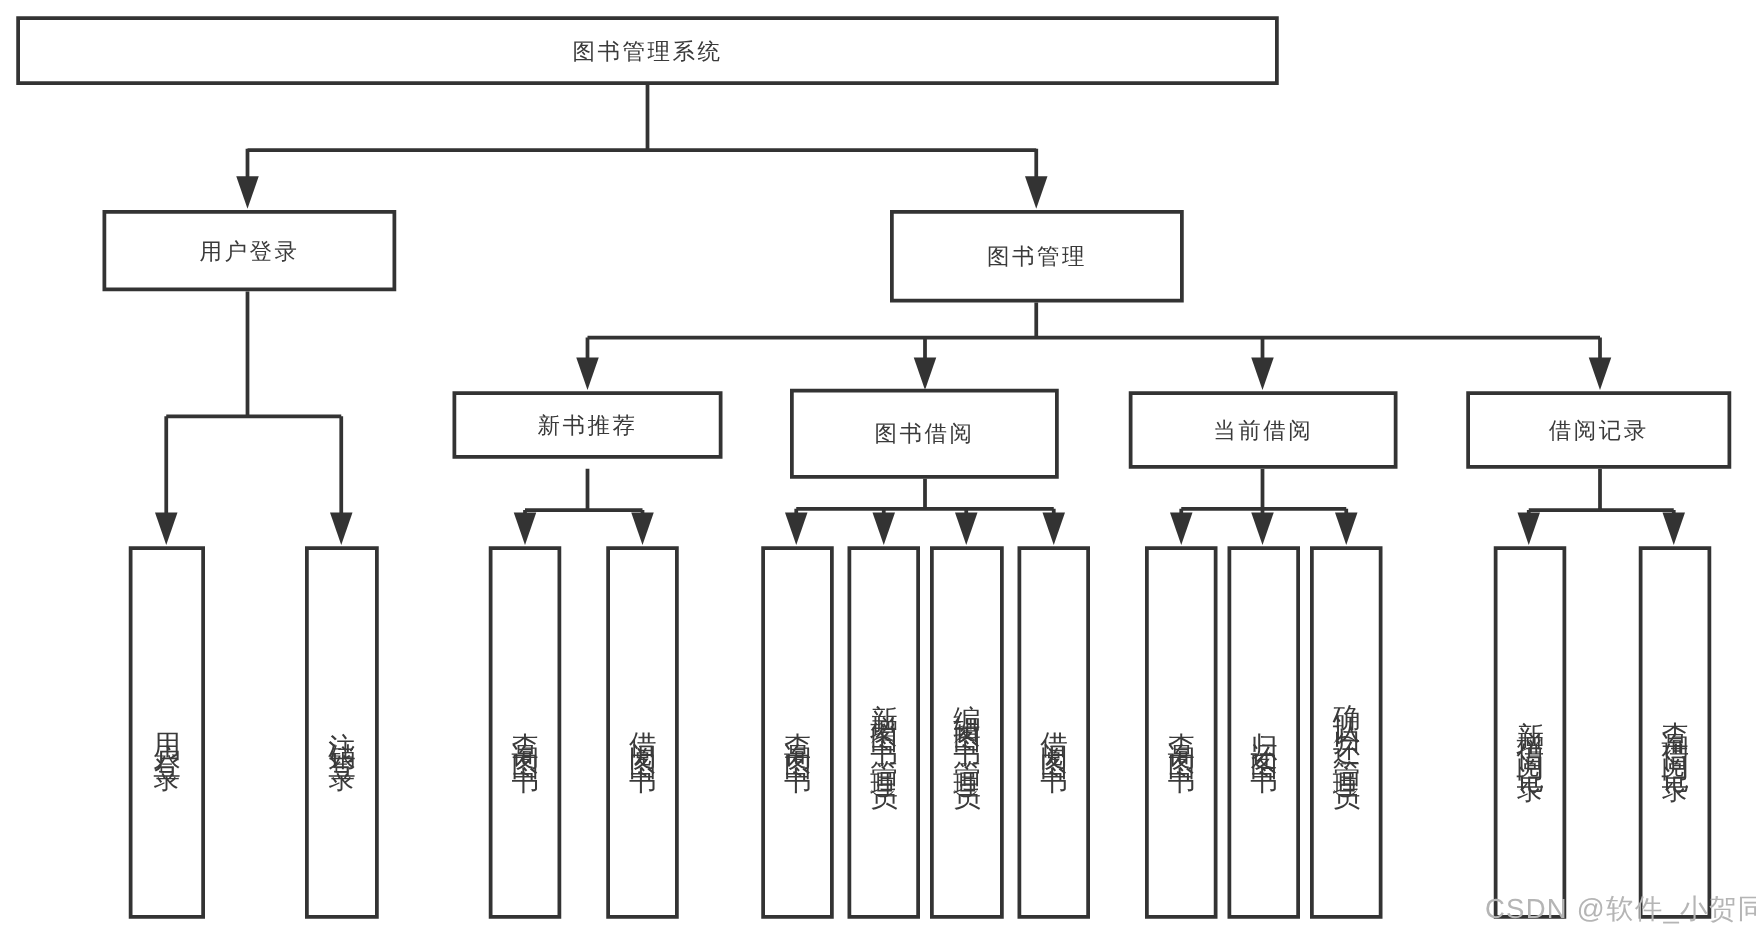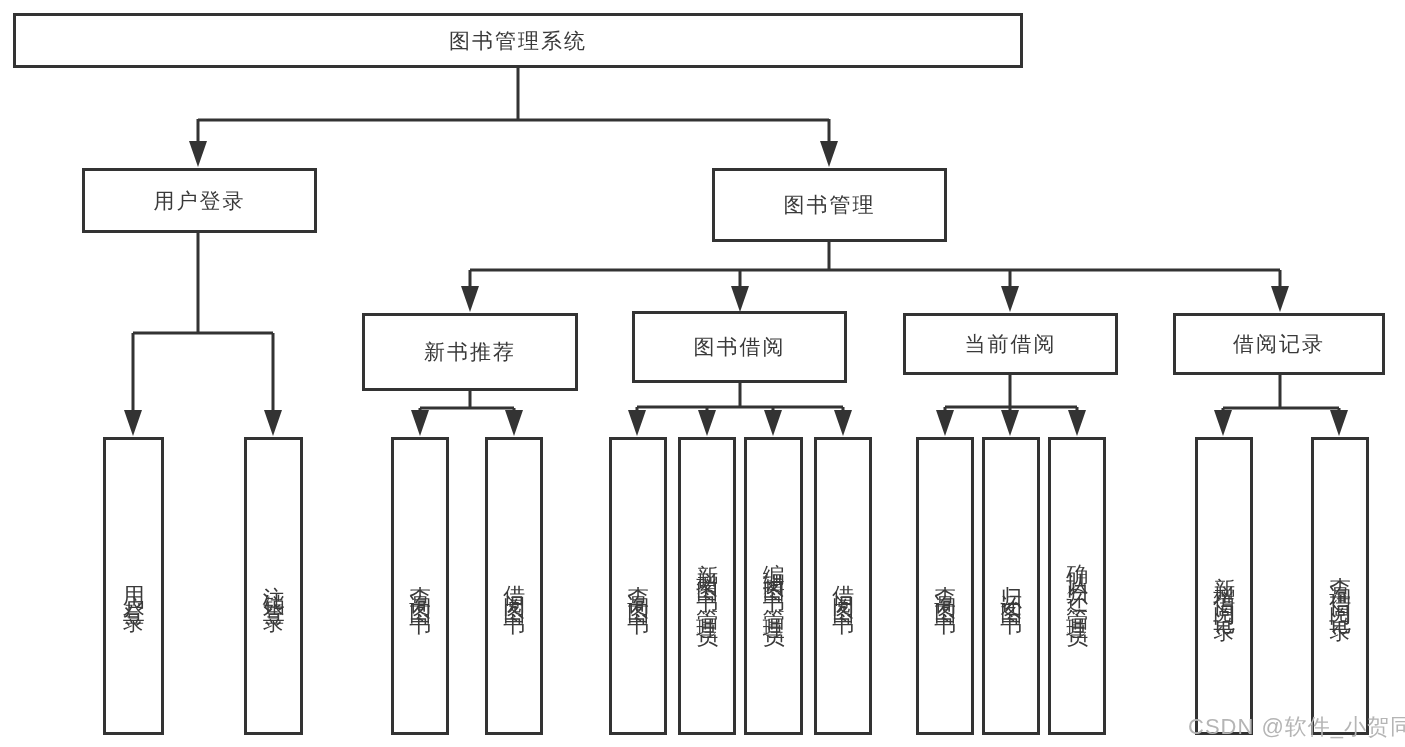--- a/index.html
+++ b/index.html
@@ -18,21 +18,21 @@
   .box {
     position: absolute;
     background: #ffffff;
     border: 3px solid #333333;
     box-sizing: border-box;
     display: flex;
     align-items: center;
     justify-content: center;
     z-index: 2;
   }
-  .hbox { font-size: 21px; letter-spacing: 2px; white-space: nowrap; }
+  .hbox { font-size: 18px; letter-spacing: 2px; white-space: nowrap; }
   .vbox span {
     writing-mode: vertical-rl;
     text-orientation: mixed;
     font-size: 22px;
     letter-spacing: 9px;
     line-height: 1.2;
   }
   .watermark {
     position: absolute;
     left: 1188px;
@@ -96,21 +96,21 @@
     <span>图书管理系统</span>
   </div>
 
   <div class="box hbox" style="left:82px; top:168px; width:235px; height:65px;">
     <span>用户登录</span>
   </div>
   <div class="box hbox" style="left:712px; top:168px; width:235px; height:74px;">
     <span>图书管理</span>
   </div>
 
-  <div class="box hbox" style="left:362px; top:313px; width:216px; height:78px;justify-content:center;">
+  <div class="box hbox" style="left:362px; top:313px; width:216px; height:54px;justify-content:center;">
     <span>新书推荐</span>
   </div>
   <div class="box hbox" style="left:632px; top:311px; width:215px; height:72px;">
     <span>图书借阅</span>
   </div>
   <div class="box hbox" style="left:903px; top:313px; width:215px; height:62px;">
     <span>当前借阅</span>
   </div>
   <div class="box hbox" style="left:1173px; top:313px; width:212px; height:62px;">
     <span>借阅记录</span>

